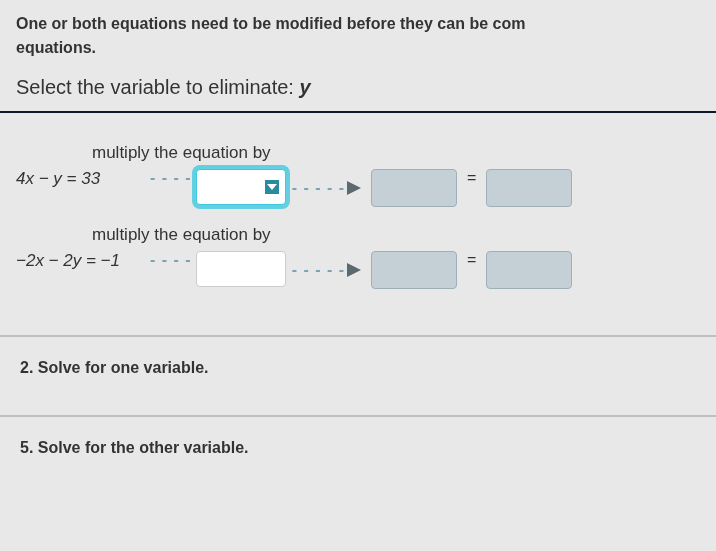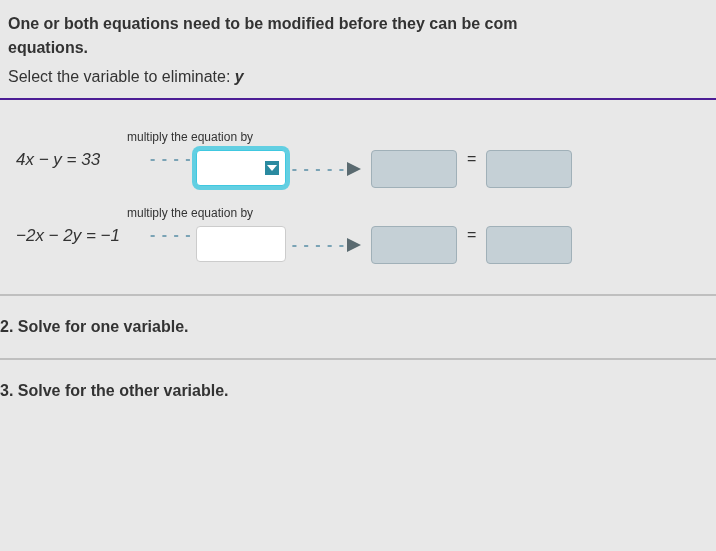--- a/index.html
+++ b/index.html
@@ -6,44 +6,44 @@
     body {
       font-family: Arial, Helvetica, sans-serif;
       background: #e8e8e8;
       width: 716px;
       height: 551px;
       overflow: hidden;
       color: #3a3a3a;
     }
     .container { width: 716px; }
     .section {
-      padding: 12px 8px;
-      border-bottom: 2px solid #4c1d95;
+      padding: 12px 16px;
+      border-bottom: 2px solid #0f172a;
     }
     .intro-text {
       font-weight: bold;
       font-size: 16px;
       line-height: 1.5;
       color: #333;
     }
     .select-line {
-      font-size: 16px;
-      margin-top: 8px;
+      font-size: 20px;
+      margin-top: 16px;
       color: #333;
     }
     .select-line .varname { font-weight: bold; font-style: italic; }
     .work-area { padding: 24px 16px 24px 16px; }
     .eq-row {
       display: flex;
       margin-bottom: 6px;
     }
     .multiply-caption {
-      font-size: 12px;
+      font-size: 17px;
       color: #333;
-      margin-left: 111px;
+      margin-left: 76px;
       margin-bottom: 6px;
       margin-top: 6px;
     }
     .eq-label {
       width: 130px;
       font-size: 17px;
       color: #333;
       font-style: italic;
       white-space: nowrap;
     }
@@ -107,22 +107,23 @@
       margin: 0 10px;
       font-size: 16px;
       color: #333;
     }
     .step-header {
       font-weight: bold;
       font-size: 16px;
       color: #333;
     }
     .section-step {
-      padding: 22px 0;
+      padding: 22px 20px;
       border-top: 2px solid #bfbfbf;
+      margin-top: 16px;
     }
   </style>
 </head>
 <body>
 
 <div class="container">
 
   <div class="section">
     <p class="intro-text">One or both equations need to be modified before they can be com</p>
     <p class="intro-text">equations.</p>
@@ -167,16 +168,16 @@
       <div class="result-box"></div>
     </div>
 
   </div>
 
   <div class="section-step">
     <p class="step-header">2. Solve for one variable.</p>
   </div>
 
   <div class="section-step">
-    <p class="step-header">3. Solve for the other variable.</p>
+    <p class="step-header">5. Solve for the other variable.</p>
   </div>
 
 </div>
 
 </body></html>

